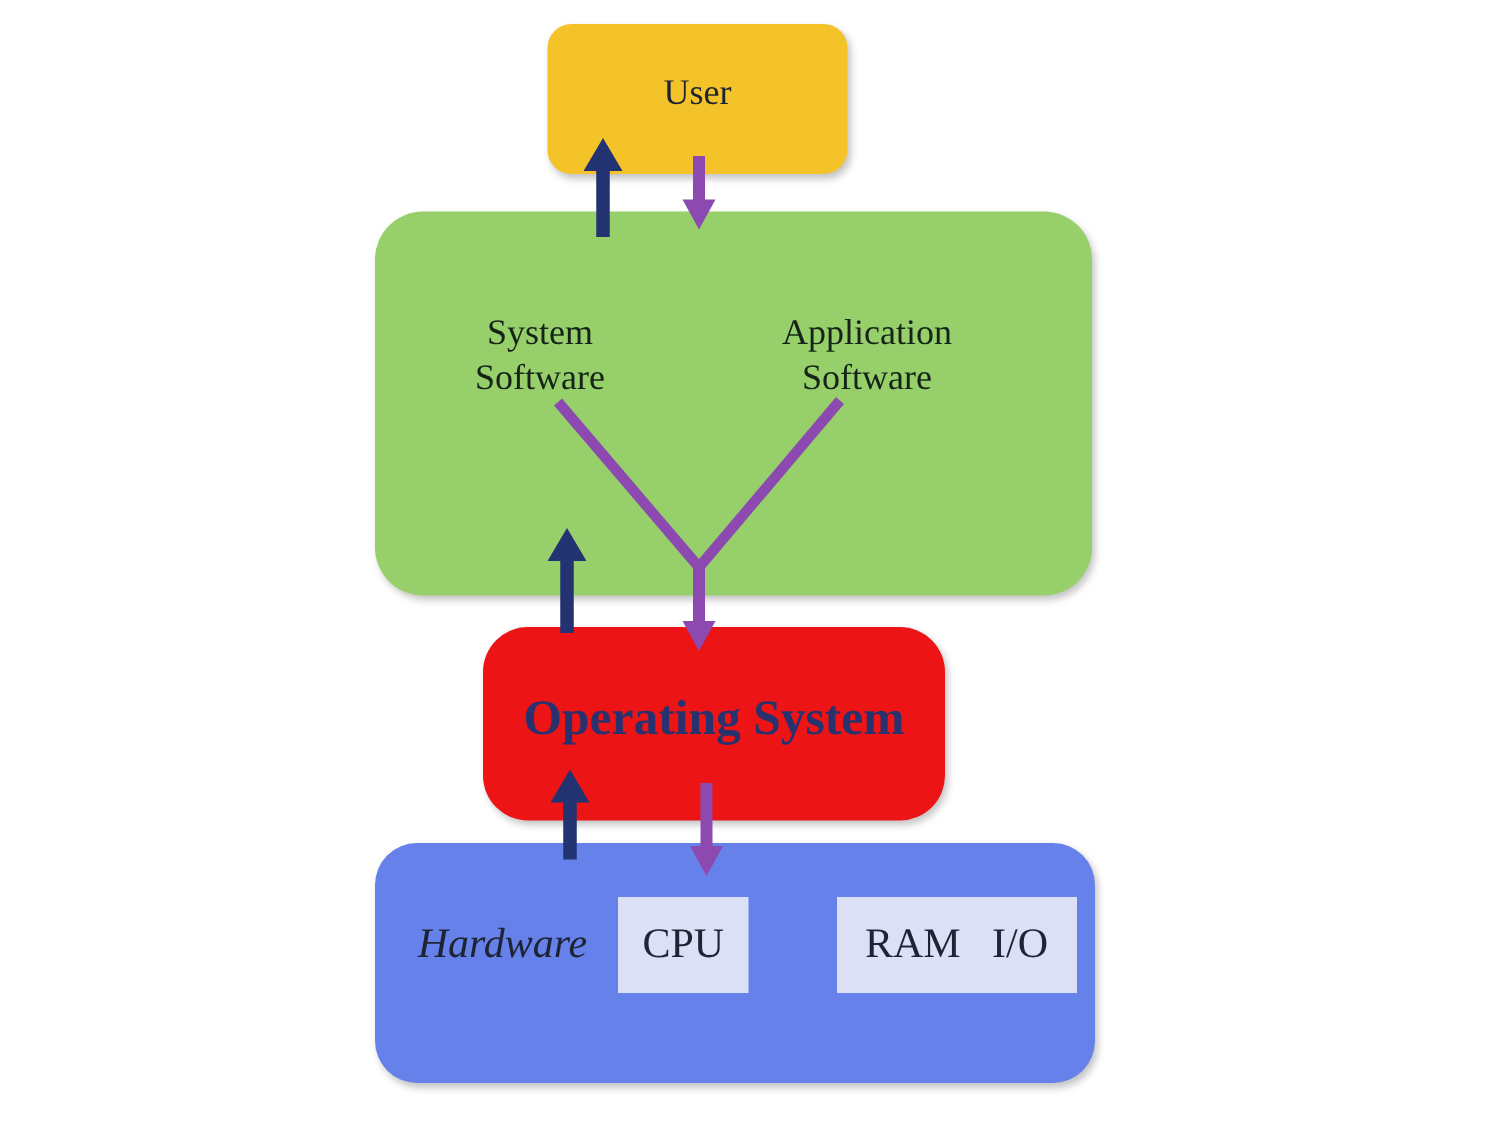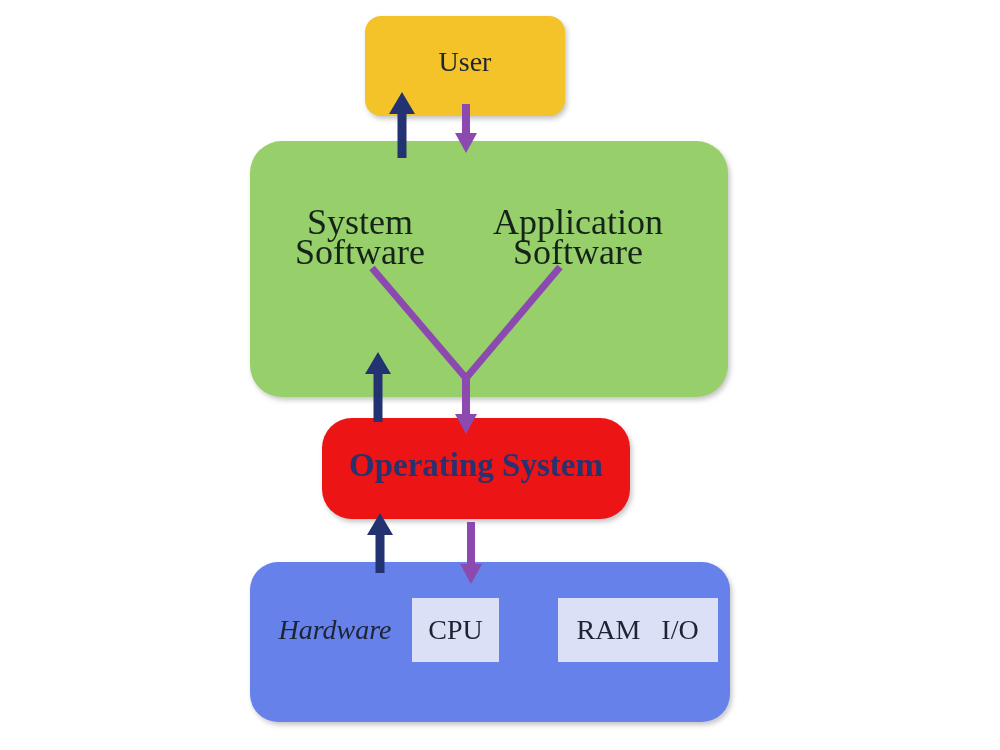--- a/index.html
+++ b/index.html
@@ -22,43 +22,43 @@
     justify-content: center;
     box-shadow: 2px 3px 5px rgba(90, 90, 90, 0.35);
   }
   #user-box {
     left: 365px; top: 16px;
     width: 200px; height: 100px;
     border-radius: 16px;
     background: var(--user_box);
   }
   #user-label {
-    font-size: 28px;
+    font-size: 24px;
     color: var(--text_dark);
     margin-top: -8px;
   }
   #software-box {
     left: 250px; top: 141px;
     width: 478px; height: 256px;
     border-radius: 32px;
     background: var(--software_box);
   }
   .sw-label {
     position: absolute;
     text-align: center;
-    font-size: 36px;
+    font-size: 24px;
     line-height: 30px;
     color: var(--software_text);
   }
   #system-software-label { left: 280px; top: 207px; width: 160px; }
   #application-software-label { left: 488px; top: 207px; width: 180px; }
   .sw-line { display: block; }
   #os-box {
     left: 322px; top: 418px;
-    width: 308px; height: 101px;
+    width: 308px; height: 129px;
     border-radius: 30px;
     background: var(--os_box);
   }
   #os-label {
     font-size: 33px;
     font-weight: bold;
     color: var(--os_text);
     margin-top: -6px;
   }
   #hardware-box {

